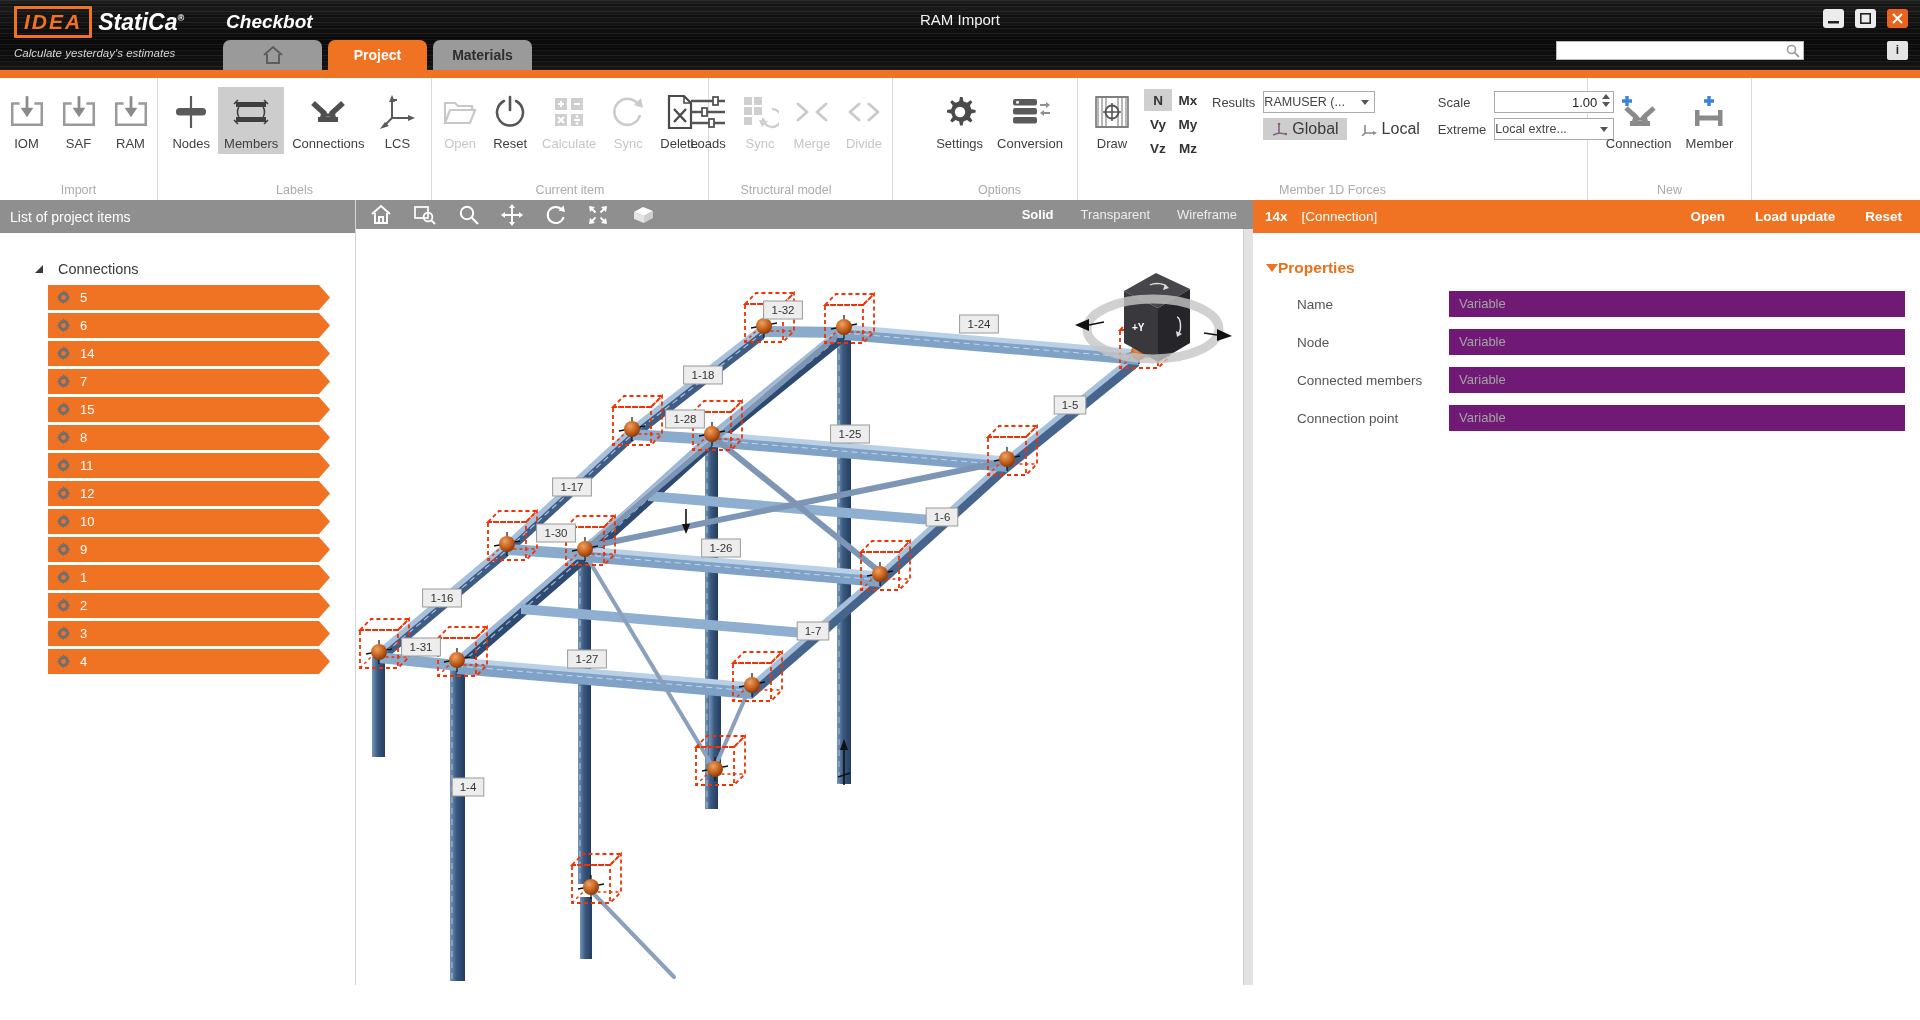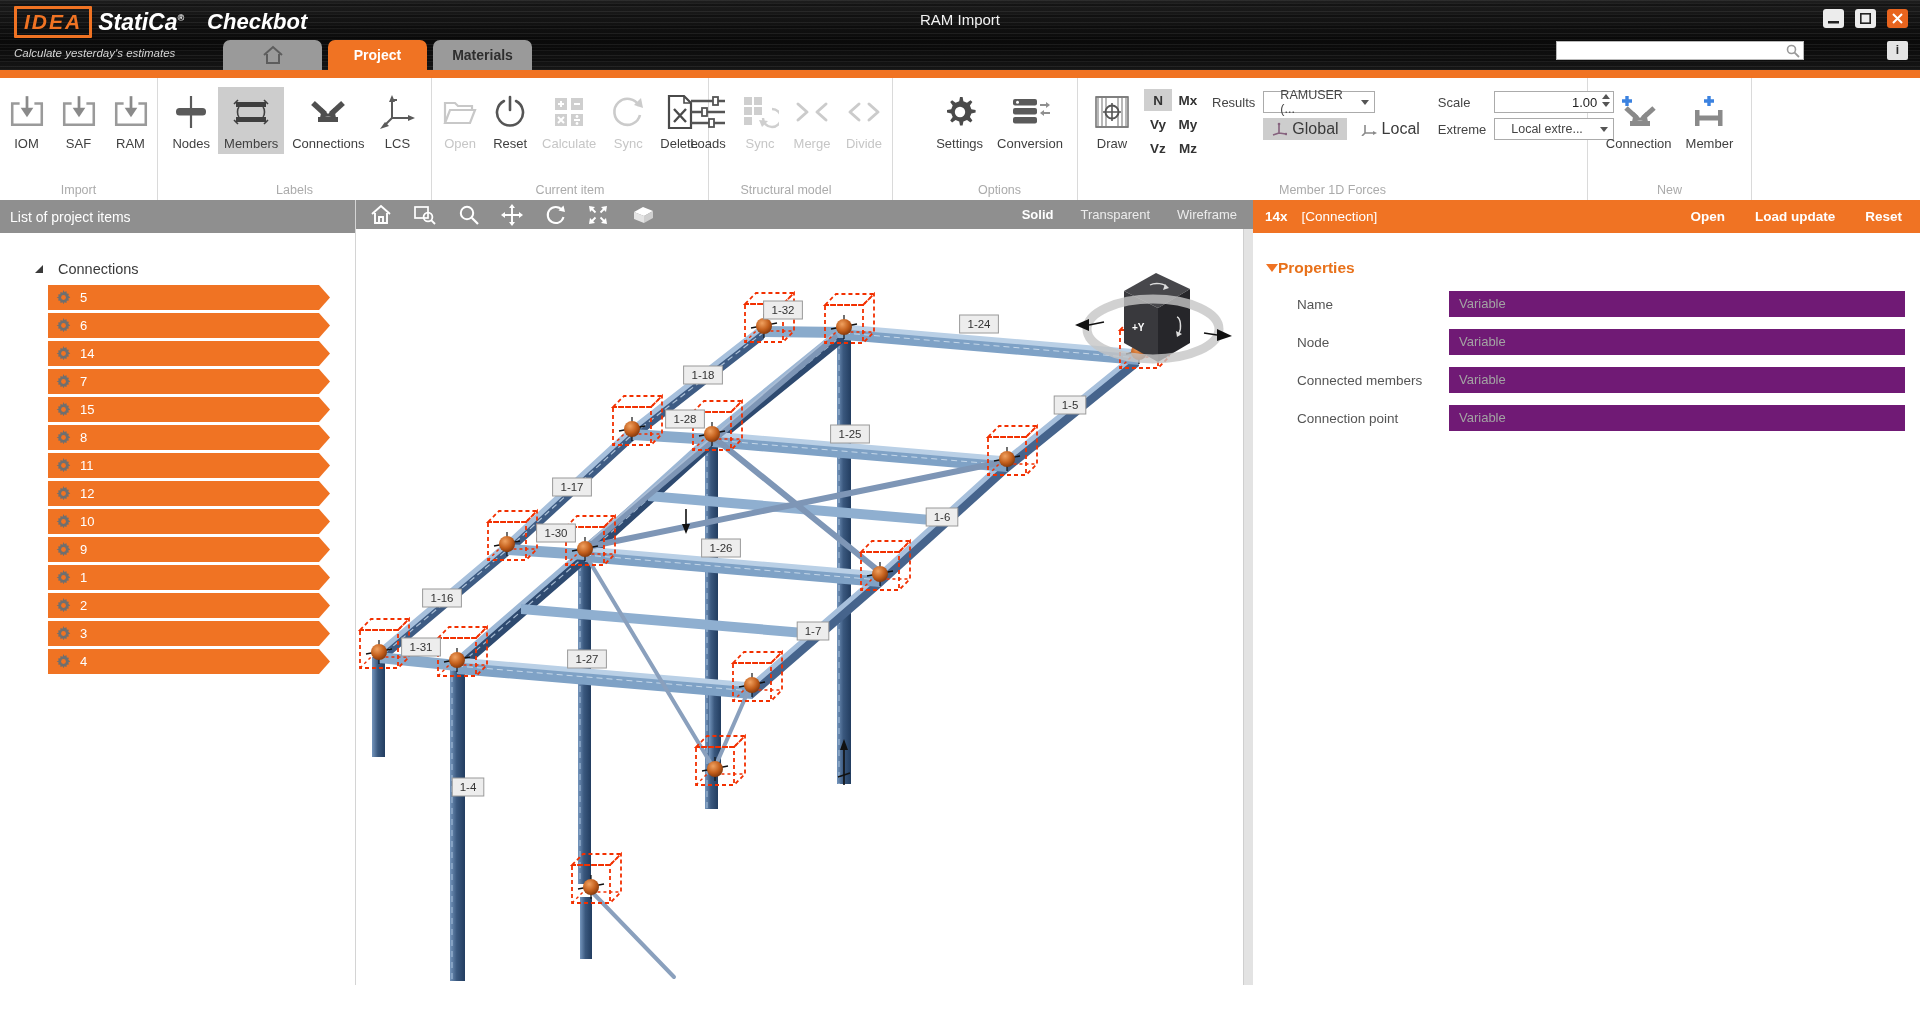--- a/index.html
+++ b/index.html
@@ -11,21 +11,21 @@
     background:
       repeating-linear-gradient(180deg, rgba(255,255,255,.07) 0 1px, rgba(0,0,0,0) 1px 3px, rgba(255,255,255,.03) 3px 4px, rgba(0,0,0,.25) 4px 6px, rgba(255,255,255,.05) 6px 7px, rgba(0,0,0,0) 7px 11px),
       linear-gradient(180deg,#1d1d1d,#0a0a0a 60%,#151515);
   }
   .logo-wrap { position:absolute; left:14px; top:6px; }
   .logo-row { display:flex; align-items:center; }
   .logo-box { border:3px solid #F07323; border-radius:1px; padding:1px 7px; color:#F07323;
     font-weight:bold; font-style:italic; font-size:21px; letter-spacing:2px; }
   .logo-statica { color:#fff; font-weight:bold; font-style:italic; font-size:23px; margin-left:6px; }
   .logo-reg { color:#fff; font-size:9px; vertical-align:super; }
-  .logo-product { color:#fff; font-weight:bold; font-style:italic; font-size:22px; margin-left:23px; }
+  .logo-product { color:#fff; font-weight:bold; font-style:italic; font-size:19px; margin-left:42px; }
   .tagline { color:#d6d6d6; font-style:italic; font-size:11.5px; margin-top:9px; }
   .win-title { position:absolute; left:50%; top:11px; transform:translateX(-50%); color:#f2f2f2; font-size:15px; }
   .win-btns { position:absolute; right:12px; top:9px; display:flex; gap:11px; }
   .win-btn { width:21px; height:19px; border-radius:3px; background:#ECECEC; display:flex; align-items:center; justify-content:center; cursor:default; }
   .win-btn.close { background:#E8641E; }
   .search-wrap { position:absolute; right:116px; top:41px; width:248px; height:19px; background:#fff; border:1px solid #b9b9b9; }
   .search-wrap svg { position:absolute; right:3px; top:2px; }
   .info-btn { position:absolute; right:12px; top:41px; width:21px; height:19px; background:#E4E4E4; border-radius:2px;
     color:#2a2a2a; font-weight:bold; font-size:12px; text-align:center; line-height:19px; }
   
@@ -46,21 +46,21 @@
   .rbtn .rlb { font-size:13px; color:#3F3F3F; margin-top:3px; white-space:nowrap; }
   .rbtn.disabled .rlb { color:#C6C6C6; }
   .rbtn.selected { background:#CDCDCD; }
   
   .mf-wrap { display:flex; padding-top:9px; padding-left:12px; gap:10px; }
   .comp-grid { display:grid; grid-template-columns:28px 28px; grid-auto-rows:22px; gap:2px; margin-top:2px; }
   .comp-cell { font-size:13.5px; font-weight:bold; color:#333; display:flex; align-items:center; justify-content:center; }
   .comp-cell.sel { background:#CFCFCF; }
   .mf-form { display:grid; grid-template-columns:auto auto; grid-auto-rows:26px; column-gap:8px; row-gap:1px; align-items:center; margin-top:2px; }
   .mf-label { font-size:13px; color:#444; }
-  .dropdown { width:112px; height:22px; border:1px solid #ABABAB; font-size:12.5px; color:#444; display:flex; align-items:center; padding:0 16px; position:relative; background:#fff; }
+  .dropdown { width:112px; height:22px; border:1px solid #ABABAB; font-size:12.5px; color:#444; display:flex; align-items:center; padding:0 0; position:relative; background:#fff; }
   .dropdown .arr { position:absolute; right:5px; top:8px; width:0; height:0; border-left:4px solid transparent; border-right:4px solid transparent; border-top:5px solid #555; }
   .toggle { display:flex; align-items:center; gap:5px; font-size:16px; color:#3a3a3a; padding:2px 8px; }
   .toggle.sel { background:#CDCDCD; }
   .spin { width:120px; height:22px; border:1px solid #ABABAB; font-size:13px; color:#222; display:flex; align-items:center; justify-content:flex-end; padding-right:16px; position:relative; background:#fff; }
   .spin .ud { position:absolute; right:3px; top:2px; display:flex; flex-direction:column; gap:3px; }
   .spin .ud i { width:0; height:0; border-left:4px solid transparent; border-right:4px solid transparent; }
   .spin .ud i.up { border-bottom:5px solid #555; }
   .spin .ud i.dn { border-top:5px solid #555; }
 
   

